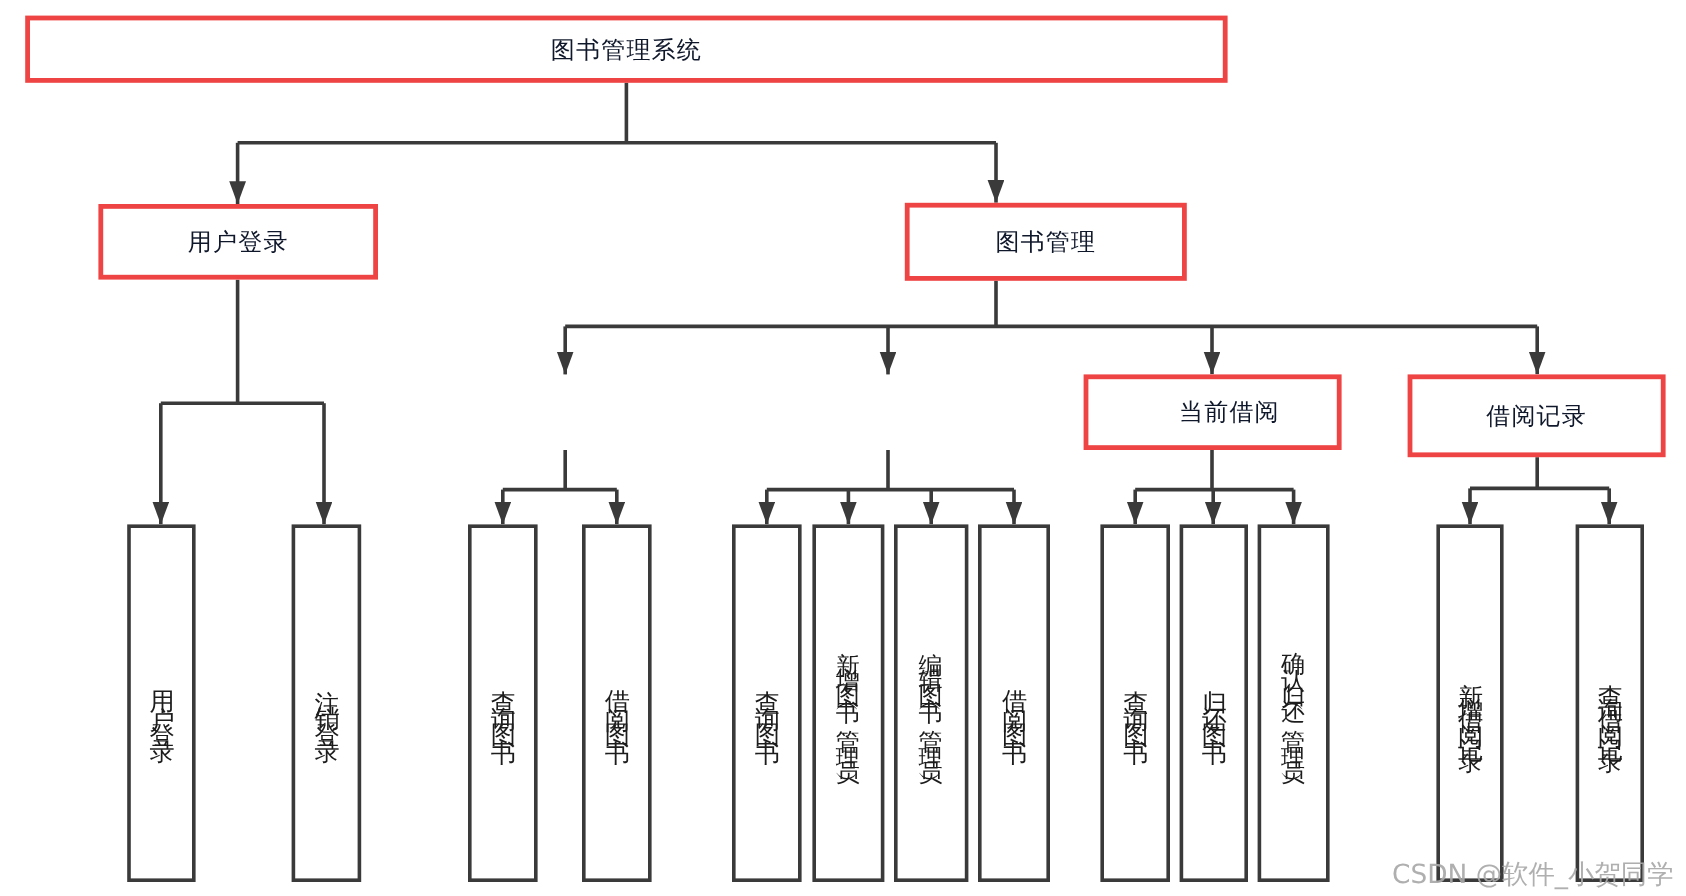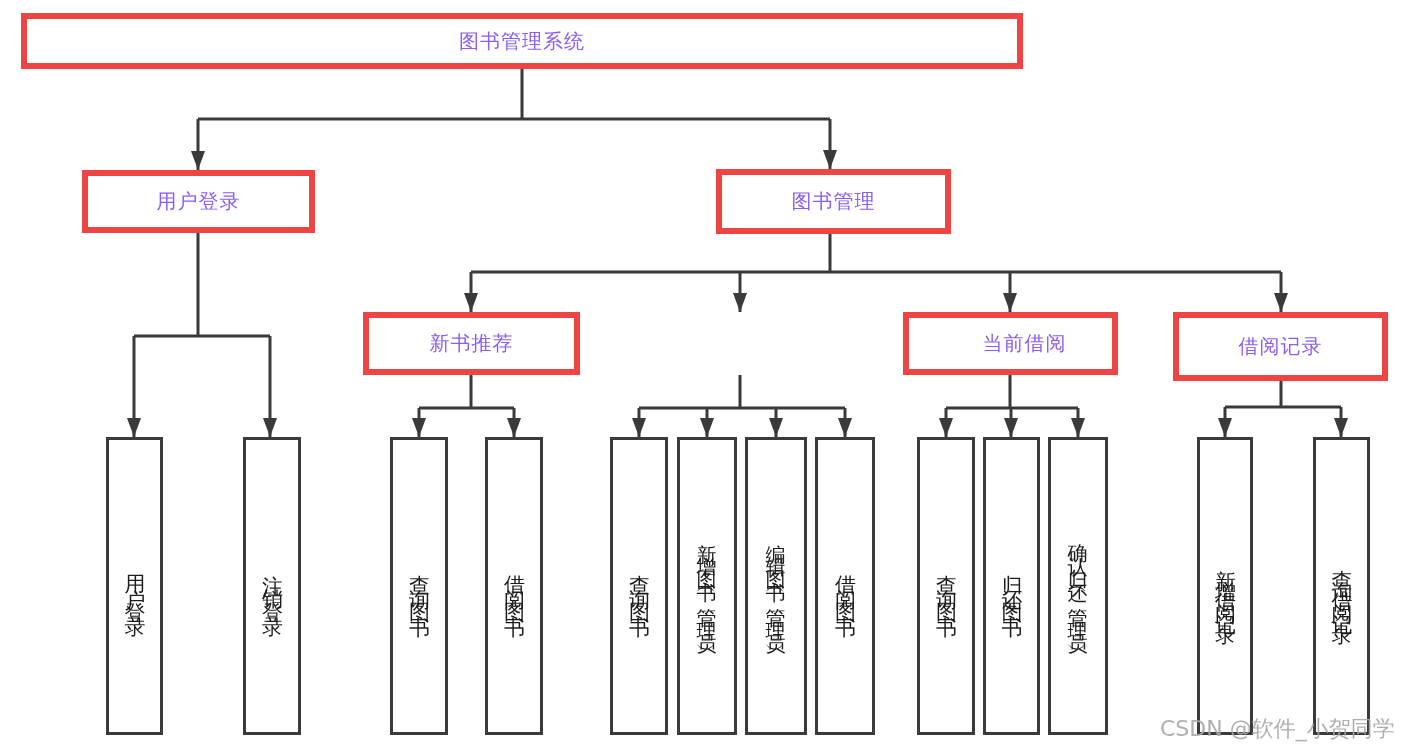--- a/index.html
+++ b/index.html
@@ -8,23 +8,23 @@
     width:1405px;height:747px;
     background:#fff;
     font-family:"DejaVu Sans","Liberation Sans",sans-serif;
     overflow:hidden;
   }
   svg.wires{position:absolute;left:0;top:0;width:1405px;height:747px;}
   .node{
     position:absolute;
     box-sizing:border-box;
     background:#fff;
-    border:6px solid #ef4444;
+    border:4px solid #ef4444;
     display:flex;align-items:center;justify-content:center;
-    color:#8b5cf6;
+    color:#0f172a;
     font-size:20px;
     letter-spacing:1px;
     white-space:nowrap;
   }
   .leaf{
     position:absolute;
     box-sizing:border-box;
     top:437px;height:298px;
     background:#fff;
     border:3px solid #3a3a3a;
@@ -93,23 +93,22 @@
     <line x1="1011" y1="408" x2="1011" y2="437" stroke="#3a3a3a" stroke-width="3" marker-end="url(#arw)"></line>
     <line x1="1078" y1="408" x2="1078" y2="437" stroke="#3a3a3a" stroke-width="3" marker-end="url(#arw)"></line>
 
     <line x1="1225" y1="407" x2="1225" y2="437" stroke="#3a3a3a" stroke-width="3" marker-end="url(#arw)"></line>
     <line x1="1341" y1="407" x2="1341" y2="437" stroke="#3a3a3a" stroke-width="3" marker-end="url(#arw)"></line>
   </svg>
 
   <div class="node" style="left:21px;top:13px;width:1002px;height:56px;">图书管理系统</div>
 
   <div class="node" style="left:82px;top:170px;width:233px;height:63px;">用户登录</div>
-  <div class="node" style="left:716px;top:169px;width:235px;height:65px;text-align:center;">图书管理</div>
+  <div class="node" style="left:754px;top:169px;width:235px;height:65px;text-align:center;">图书管理</div>
 
-  <div class="node" style="left:363px;top:312px;width:217px;height:63px;">新书推荐</div>
   <div class="node" style="left:903px;top:312px;width:215px;height:63px;padding-left:28px;">当前借阅</div>
   <div class="node" style="left:1173px;top:312px;width:215px;height:69px;">借阅记录</div>
 
   <div class="leaf ls4" style="left:106px;width:57px;">
     <span>用户登录</span>
   </div>
   <div class="leaf ls4" style="left:243px;width:58px;">
     <span>注销登录</span>
   </div>
 

